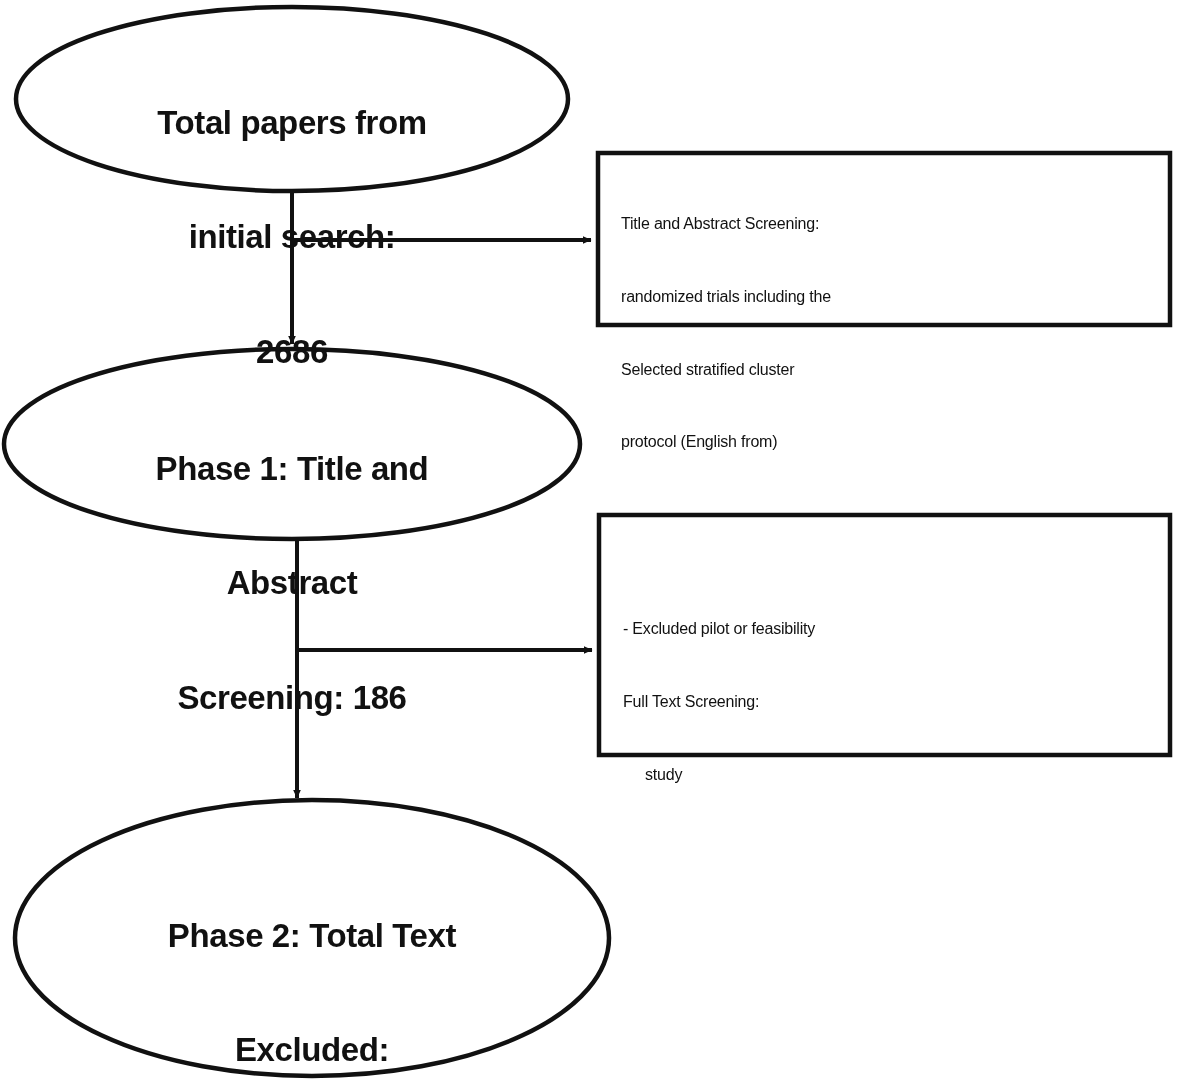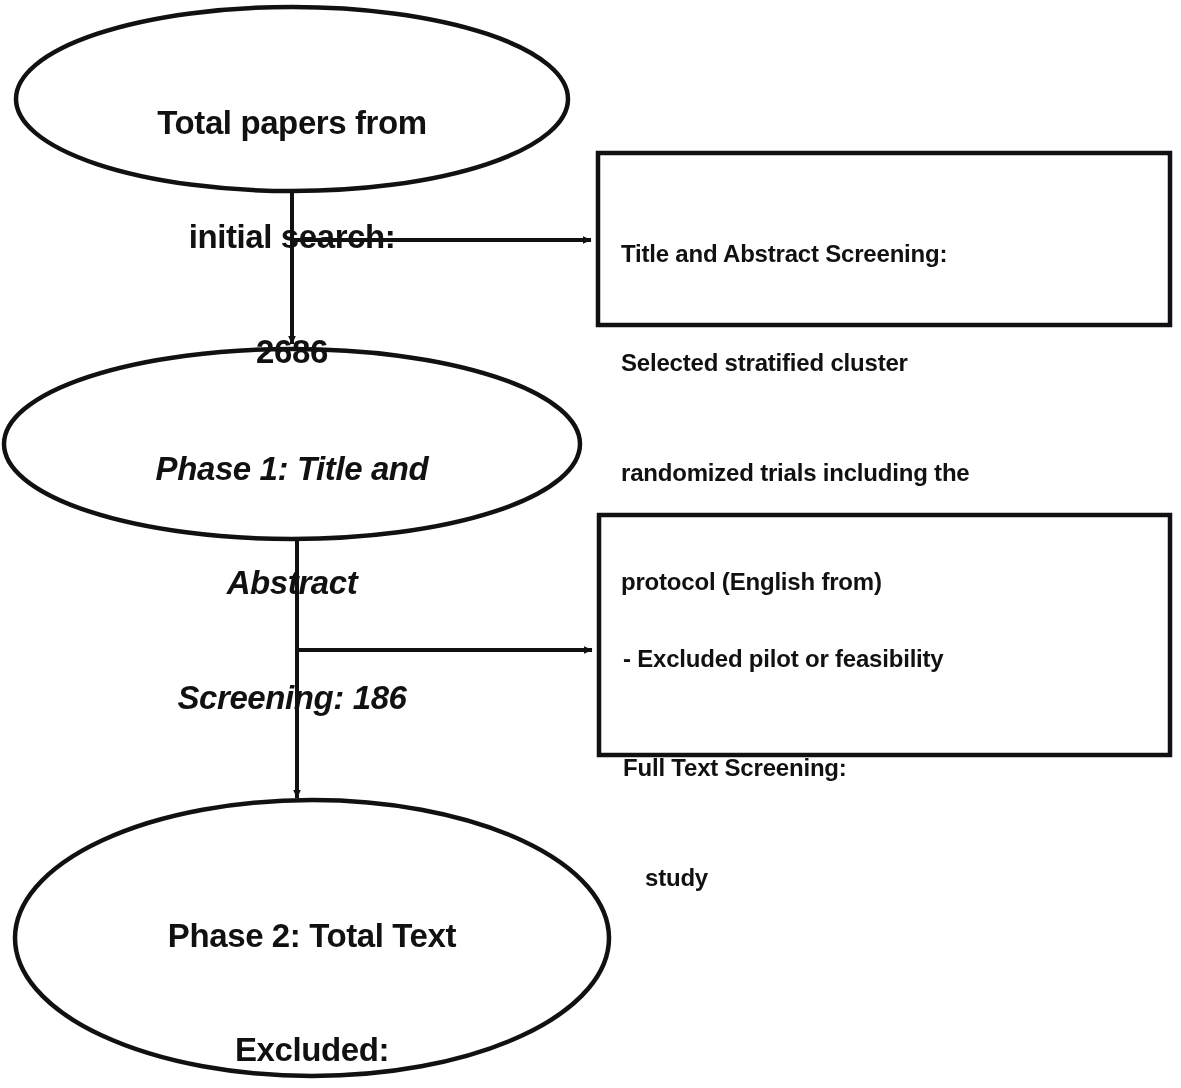--- a/index.html
+++ b/index.html
@@ -37,22 +37,22 @@
     white-space: pre;
     pointer-events: none;
   }
   .ellipse-text {
     font-size: 33px;
   }
   .box-text {
     position: absolute;
     text-align: left;
     font-family: "Liberation Sans", sans-serif;
-    font-weight: bold;
-    font-size: 24px;
+    font-weight: normal;
+    font-size: 16px;
     color: #111111;
     line-height: 1.52;
     letter-spacing: -0.2px;
     white-space: pre;
     pointer-events: none;
   }
   .box-text .indent-line {
     padding-left: 22px;
     display: block;
   }
@@ -96,26 +96,26 @@
   </svg>
 
   <div class="node-text ellipse-text" style="left:16px; top:27px; width:552px;">
     <div>Total papers from</div>
     <div>initial search:</div>
     <div>2686</div>
   </div>
 
   <div class="box-text" style="left:621px; top:163px; width:540px;">
     <div>Title and Abstract Screening:</div>
+    <div>randomized trials including the</div>
     <div>Selected stratified cluster</div>
-    <div>randomized trials including the</div>
     <div>protocol (English from)</div>
   </div>
 
-  <div class="node-text ellipse-text" style="left:4px; top:373px; width:576px;font-style:italic;">
+  <div class="node-text ellipse-text" style="left:4px; top:373px; width:576px;">
     <div>Phase 1: Title and</div>
     <div>Abstract</div>
     <div>Screening: 186</div>
   </div>
 
   <div class="box-text" style="left:623px; top:568px; width:536px;">
     <div>- Excluded pilot or feasibility</div>
     <div>Full Text Screening:</div>
     <div class="indent-line">study</div>
   </div>

